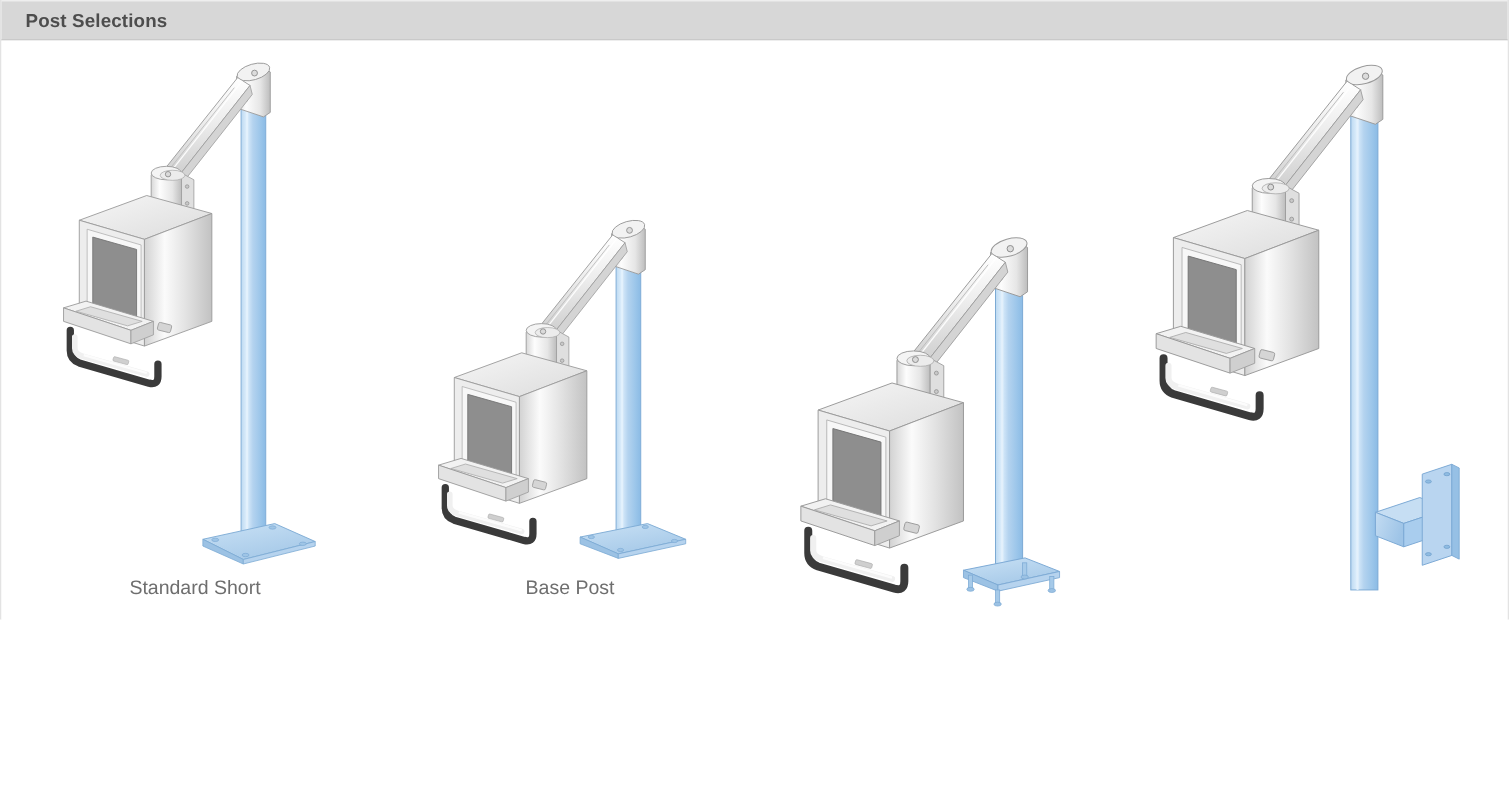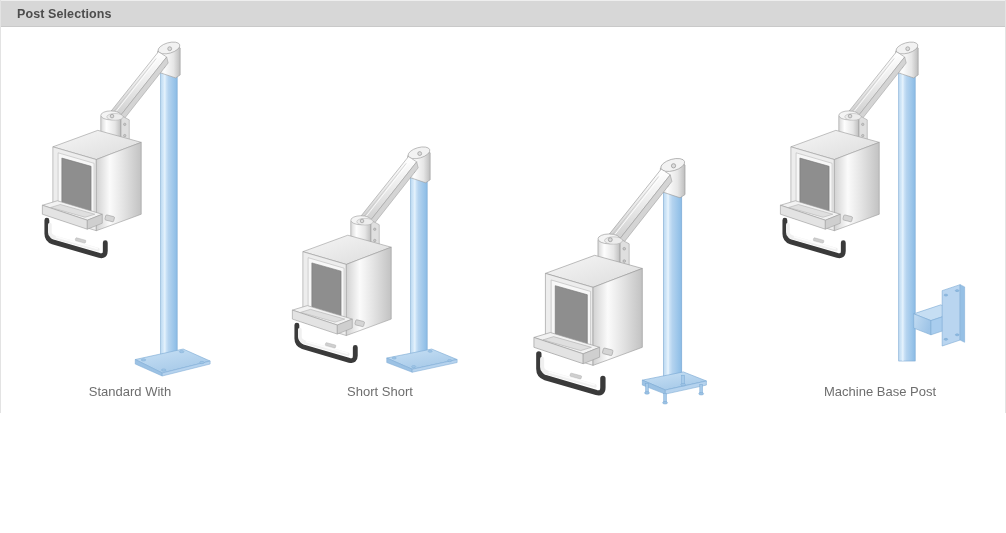--- a/index.html
+++ b/index.html
@@ -194,21 +194,21 @@
             </g>
 
             <g>
               <path d="M14,258 L14,276 Q14,284 22,287 L84,305 Q92,307 92,299 L92,288" fill="none" stroke="#3a3a3a" stroke-width="6.5" stroke-linecap="round"></path>
               <path d="M18,264 L18,274 Q18,279 25,281 L82,297" fill="none" stroke="#f0f0f0" stroke-width="5" stroke-linecap="round"></path>
               <line x1="26" y1="280" x2="82" y2="296" stroke="#ffffff" stroke-width="2" opacity="0.85"></line>
               <rect x="52" y="283" width="14" height="4" rx="1" fill="#cfcfcf" stroke="#aaaaaa" stroke-width="0.5" transform="rotate(15 59 285)"></rect>
             </g>
           </svg>
         </div>
-        <div class="cell-label">Standard With</div>
+        <div class="cell-label">Standard Short</div>
       </div>
 
       <div class="cell">
         <div class="figure">
           <svg viewBox="0 0 250 470" preserveAspectRatio="xMidYMax meet">
             <defs>
               <linearGradient id="postG2" x1="0" y1="0" x2="1" y2="0">
                 <stop offset="0%" stop-color="#bcd9f1"></stop>
                 <stop offset="22%" stop-color="#ddeefc"></stop>
                 <stop offset="48%" stop-color="#b4d3ef"></stop>
@@ -299,21 +299,21 @@
             </g>
 
             <g>
               <path d="M14,398 L14,416 Q14,424 22,427 L84,445 Q92,447 92,439 L92,428" fill="none" stroke="#3a3a3a" stroke-width="6.5" stroke-linecap="round"></path>
               <path d="M18,404 L18,414 Q18,419 25,421 L82,437" fill="none" stroke="#f0f0f0" stroke-width="5" stroke-linecap="round"></path>
               <line x1="26" y1="420" x2="82" y2="436" stroke="#ffffff" stroke-width="2" opacity="0.85"></line>
               <rect x="52" y="423" width="14" height="4" rx="1" fill="#cfcfcf" stroke="#aaaaaa" stroke-width="0.5" transform="rotate(15 59 425)"></rect>
             </g>
           </svg>
         </div>
-        <div class="cell-label">Short Short</div>
+        <div class="cell-label">Base Post</div>
       </div>
 
       <div class="cell">
         <div class="figure">
           <svg viewBox="0 0 250 470" preserveAspectRatio="xMidYMax meet">
             <defs>
               <linearGradient id="postG3" x1="0" y1="0" x2="1" y2="0">
                 <stop offset="0%" stop-color="#bcd9f1"></stop>
                 <stop offset="22%" stop-color="#ddeefc"></stop>
                 <stop offset="48%" stop-color="#b4d3ef"></stop>
@@ -521,18 +521,17 @@
             </g>
 
             <g>
               <path d="M-2,258 L-2,276 Q-2,284 6,287 L68,305 Q76,307 76,299 L76,288" fill="none" stroke="#3a3a3a" stroke-width="6.5" stroke-linecap="round"></path>
               <path d="M2,264 L2,274 Q2,279 9,281 L66,297" fill="none" stroke="#f0f0f0" stroke-width="5" stroke-linecap="round"></path>
               <line x1="10" y1="280" x2="66" y2="296" stroke="#ffffff" stroke-width="2" opacity="0.85"></line>
               <rect x="36" y="283" width="14" height="4" rx="1" fill="#cfcfcf" stroke="#aaaaaa" stroke-width="0.5" transform="rotate(15 43 285)"></rect>
             </g>
           </svg>
         </div>
-        <div class="cell-label">Machine Base Post</div>
       </div>
 
     </div>
   </div>
 </div>
 
 </body></html>

